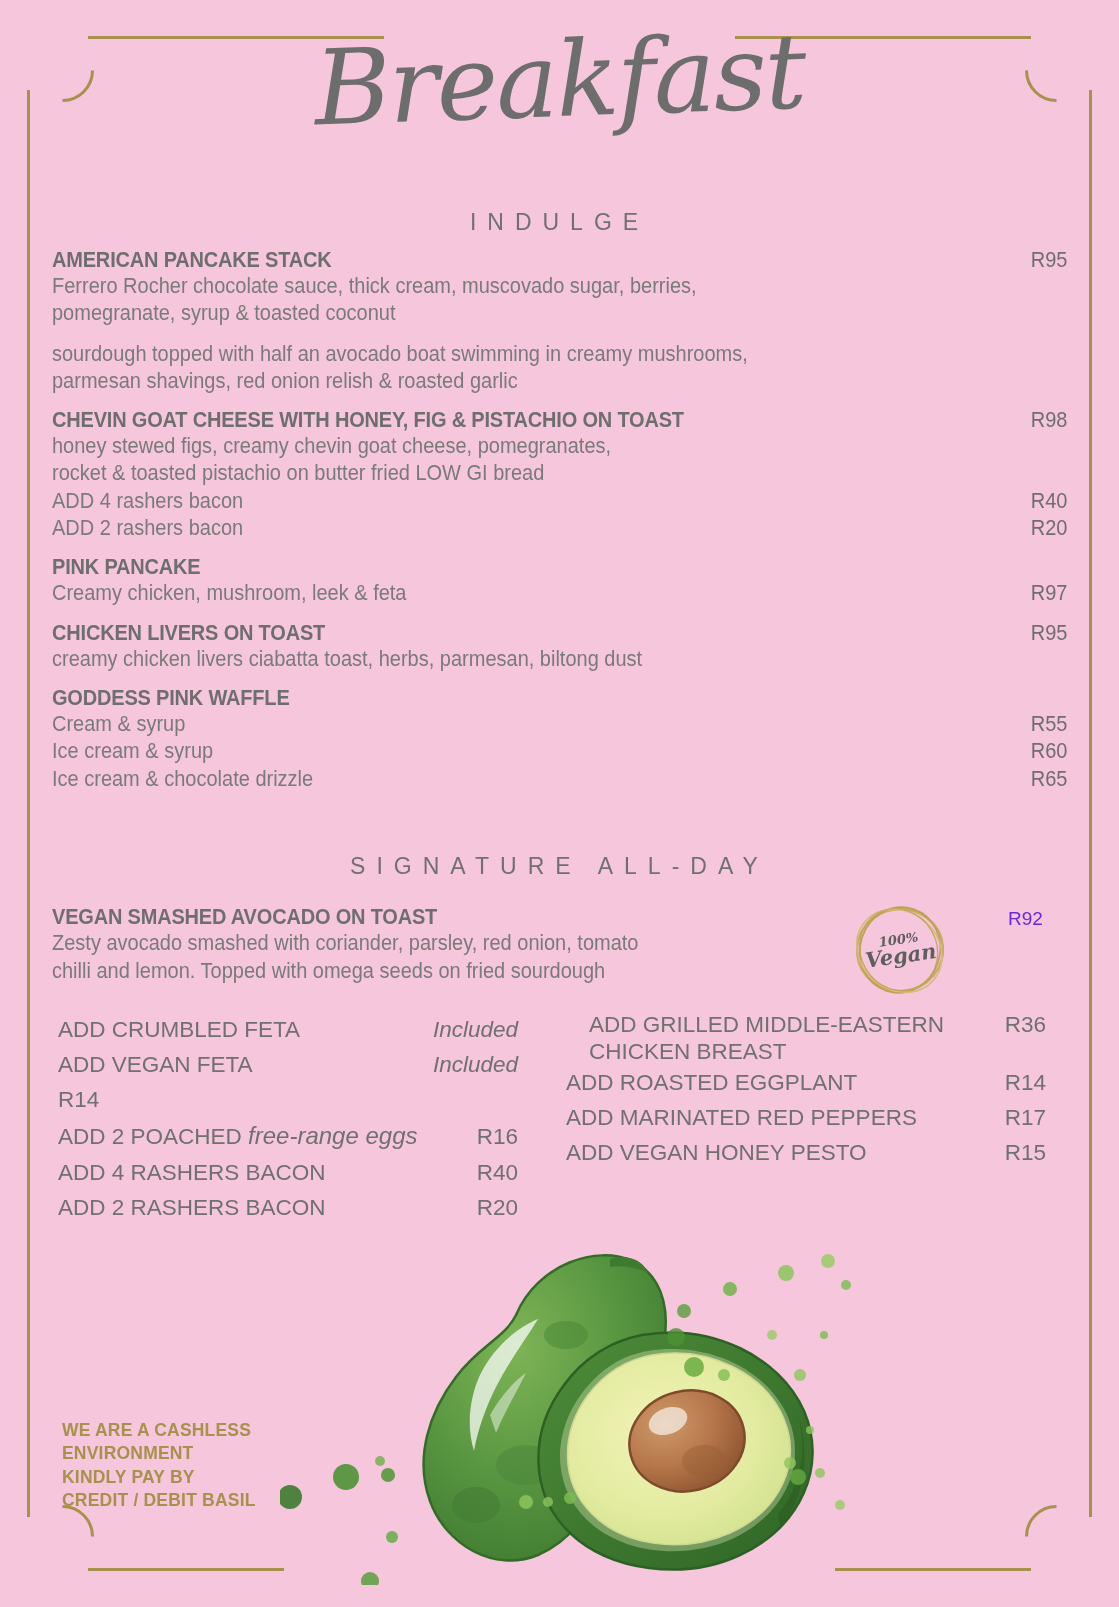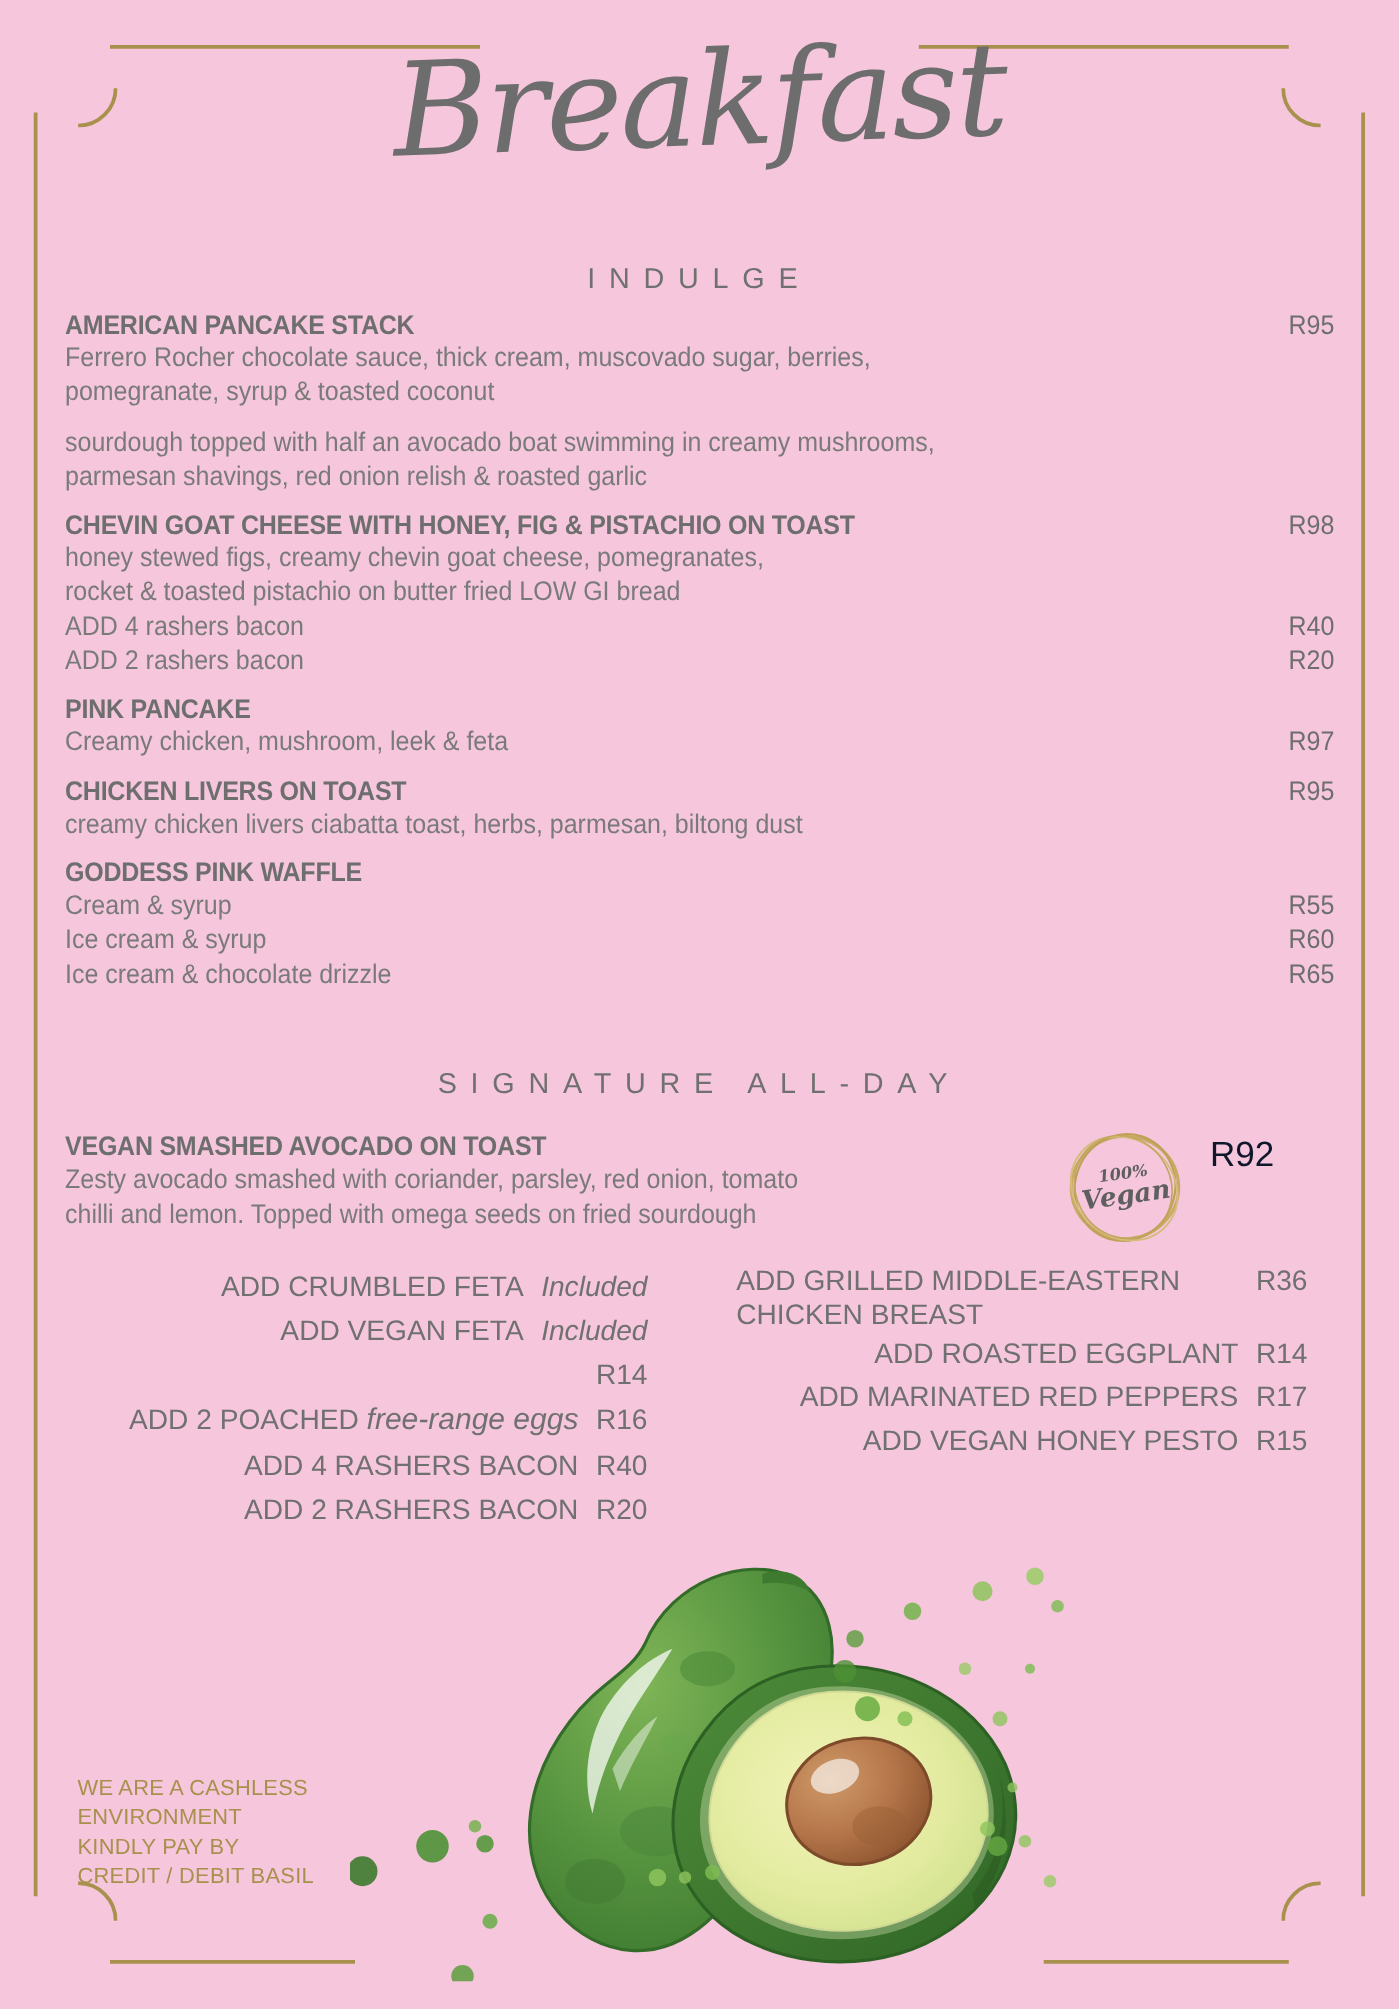--- a/index.html
+++ b/index.html
@@ -106,52 +106,52 @@
     display: flex; align-items: center; justify-content: center;
     font-family: "DejaVu Serif", serif;
     font-style: italic; font-weight: bold;
     font-size: 21px; color: #5f5f5f;
     transform: rotate(-8deg);
     line-height: 0.95;
     text-align: center;
   }
   .badge .vg small { font-size: 13px; display: block; }
 
-  .sig-price { position: absolute; left: 968px; top: 908px; font-size: 28px; color: #0f172a; }
+  .sig-price { position: absolute; left: 1008px; top: 908px; font-size: 19px; color: #6d28d9; }
 
   
   .addons {
     position: absolute; top: 1012px; left: 58px; right: 40px;
     display: flex; gap: 48px;
   }
   .addons .col { flex: 0 0 auto; }
   .addons .col.left { width: 460px; }
   .addons .col.right { width: 480px; }
   .add-row {
-    display: flex; justify-content: flex-end; align-items: baseline;
+    display: flex; justify-content: space-between; align-items: baseline;
     font-size: 22.5px; color: #707070; line-height: 1.56;
     gap: 14px;
   }
   .add-row .lbl { white-space: nowrap; }
   .add-row .lbl em { font-size: 24px; }
   .add-row .val { white-space: nowrap; text-align: right; }
   .add-row .val.inc { font-style: italic; }
   .add-row.two-line { line-height: 1.18; margin-left: 23px; }
   .add-row.two-line .lbl { white-space: normal; }
 
   
   .avo { position: absolute; left: 280px; top: 1215px; width: 580px; height: 370px; }
 
   
   .cashless {
     position: absolute; left: 62px; top: 1419px;
     font-size: 17.5px; line-height: 1.34;
     color: #a8904d; letter-spacing: 0.2px;
   }
-  .cashless div { white-space: nowrap; }
+  .cashless div { white-space: nowrap; font-weight: bold; }
 </style>
 </head>
 <body>
 
 <div class="page">
 
   <div class="frame">
     <div class="ln top-l"></div>
     <div class="ln top-r"></div>
     <div class="ln left"></div>

